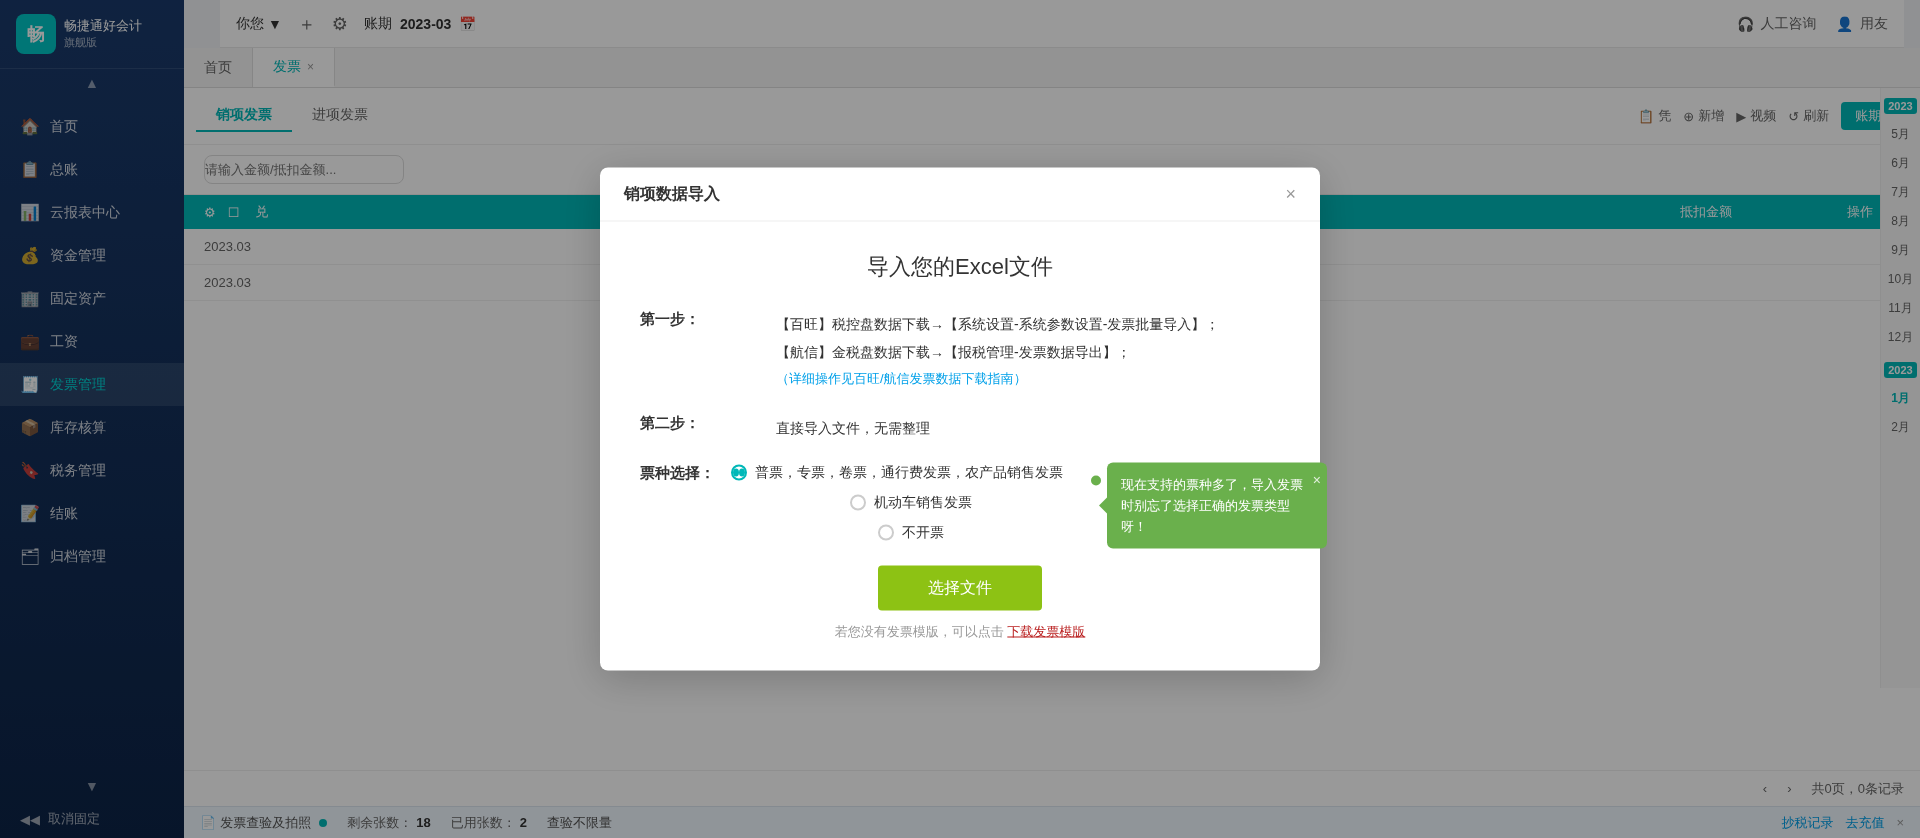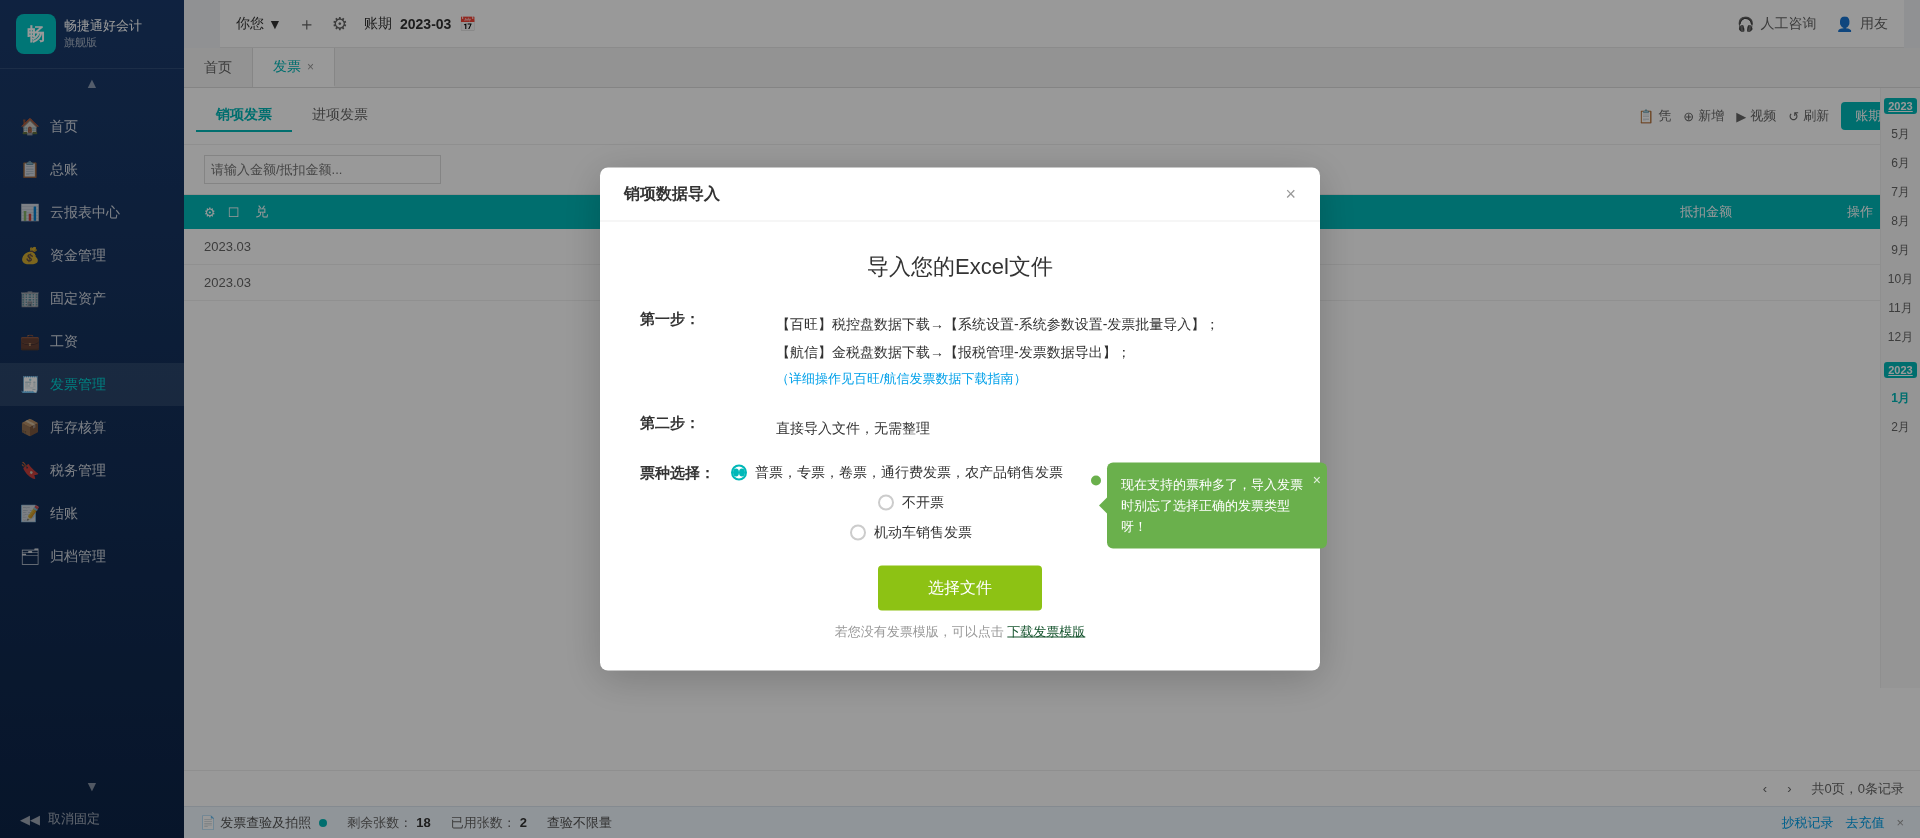--- a/index.html
+++ b/index.html
@@ -79,40 +79,40 @@
     }
     .content-tab.active { color: #00b8b8; border-bottom: 2px solid #00b8b8; font-weight: bold; }
     .content-actions { margin-left: auto; display: flex; align-items: center; gap: 12px; }
     .action-btn { display: flex; align-items: center; gap: 4px; color: #666; cursor: pointer; font-size: 13px; }
     .action-btn-primary { background: #00b8b8; color: white; padding: 5px 14px; border-radius: 4px; cursor: pointer; font-size: 13px; display: flex; align-items: center; gap: 4px; }
 
     .filter-bar {
       display: flex; align-items: center; padding: 10px 20px; gap: 10px; border-bottom: 1px solid #eee;
     }
     .filter-input {
-      padding: 6px 6px; border: 1px solid #ddd; border-radius: 0; font-size: 13px;
-      color: #999; width: 237px;
+      padding: 6px 0; border: 1px solid #ddd; border-radius: 8px; font-size: 13px;
+      color: #999; width: 200px;
     }
 
     .table-header-bar {
       display: flex; align-items: center; padding: 8px 20px; gap: 8px;
       background: #00b8b8;
     }
     .table-header-bar span { color: white; font-size: 13px; }
     .table-header-bar .col { flex: 1; color: white; font-size: 13px; font-weight: normal; }
 
     
     .right-panel {
       position: fixed; right: 0; top: 88px; width: 40px; height: 600px;
       background: #f8f8f8; border-left: 1px solid #eee; display: flex; flex-direction: column; align-items: center;
       padding-top: 10px; gap: 4px; z-index: 5;
     }
     .year-badge {
       background: #00b8b8; color: white; font-size: 11px; font-weight: bold;
-      padding: 2px 4px; border-radius: 3px; margin-bottom: 4px; text-decoration: underline;
+      padding: 2px 4px; border-radius: 3px; margin-bottom: 4px;
     }
     .month-item {
       font-size: 12px; color: #666; padding: 4px 0; cursor: pointer; text-align: center; width: 100%;
     }
     .month-item.current { color: #00b8b8; font-weight: bold; }
 
     
     .overlay {
       position: fixed; left: 0; top: 0; right: 0; bottom: 0;
       background: rgba(0,0,0,0.4); z-index: 100;
@@ -146,21 +146,21 @@
     .radio-circle.selected { border-color: #00b8b8; }
     .radio-circle.selected::after { content: ''; width: 8px; height: 8px; background: #00b8b8; border-radius: 50%; display: block; }
     .step-row { display: flex; gap: 16px; align-items: flex-start; }
     .step-label { min-width: 60px; font-size: 15px; color: #333; font-weight: bold; flex-shrink: 0; }
 
     .select-file-btn {
       display: block; margin: 24px auto 8px; background: #8dc214; color: white;
       border: none; border-radius: 4px; padding: 12px 50px; font-size: 16px; cursor: pointer;
     }
     .modal-footer-note { text-align: center; font-size: 13px; color: #999; margin-top: 12px; }
-    .modal-footer-note a { color: #14532d; }
+    .modal-footer-note a { color: #b91c1c; }
 
     
     .tooltip-bubble {
       position: absolute; background: #6ab04c; color: white; border-radius: 6px;
       padding: 12px 14px; font-size: 13px; line-height: 1.6; width: 220px;
       right: -240px; top: 10px;
     }
     .tooltip-bubble::before {
       content: ''; position: absolute; left: -8px; top: 50%; transform: translateY(-50%);
       border: 8px solid transparent; border-right-color: #6ab04c; border-left: 0;
@@ -413,25 +413,25 @@
             <div style="position:relative; margin-left: 20px;">
               <div class="tooltip-dot" style="position:absolute; left:0; top:3px; width:10px; height:10px; background:#6ab04c; border-radius:50;"></div>
               <div class="tooltip-bubble" style="position:absolute; left: 16px; top:-10px;">
                 <span class="tooltip-close">×</span>
                 <span>现在支持的票种多了，导入发票时别忘了选择正确的发票类型呀！</span>
               </div>
             </div>
           </div>
           <div class="radio-option">
             <div class="radio-circle"></div>
-            <span>不开票</span>
+            <span>机动车销售发票</span>
           </div>
           <div class="radio-option">
             <div class="radio-circle"></div>
-            <span>机动车销售发票</span>
+            <span>不开票</span>
           </div>
         </div>
       </div>
     </div>
 
     <button class="select-file-btn">选择文件</button>
     <div class="modal-footer-note">
       <span>若您没有发票模版，可以点击</span>
       <a href="#">下载发票模版</a>
     </div>

